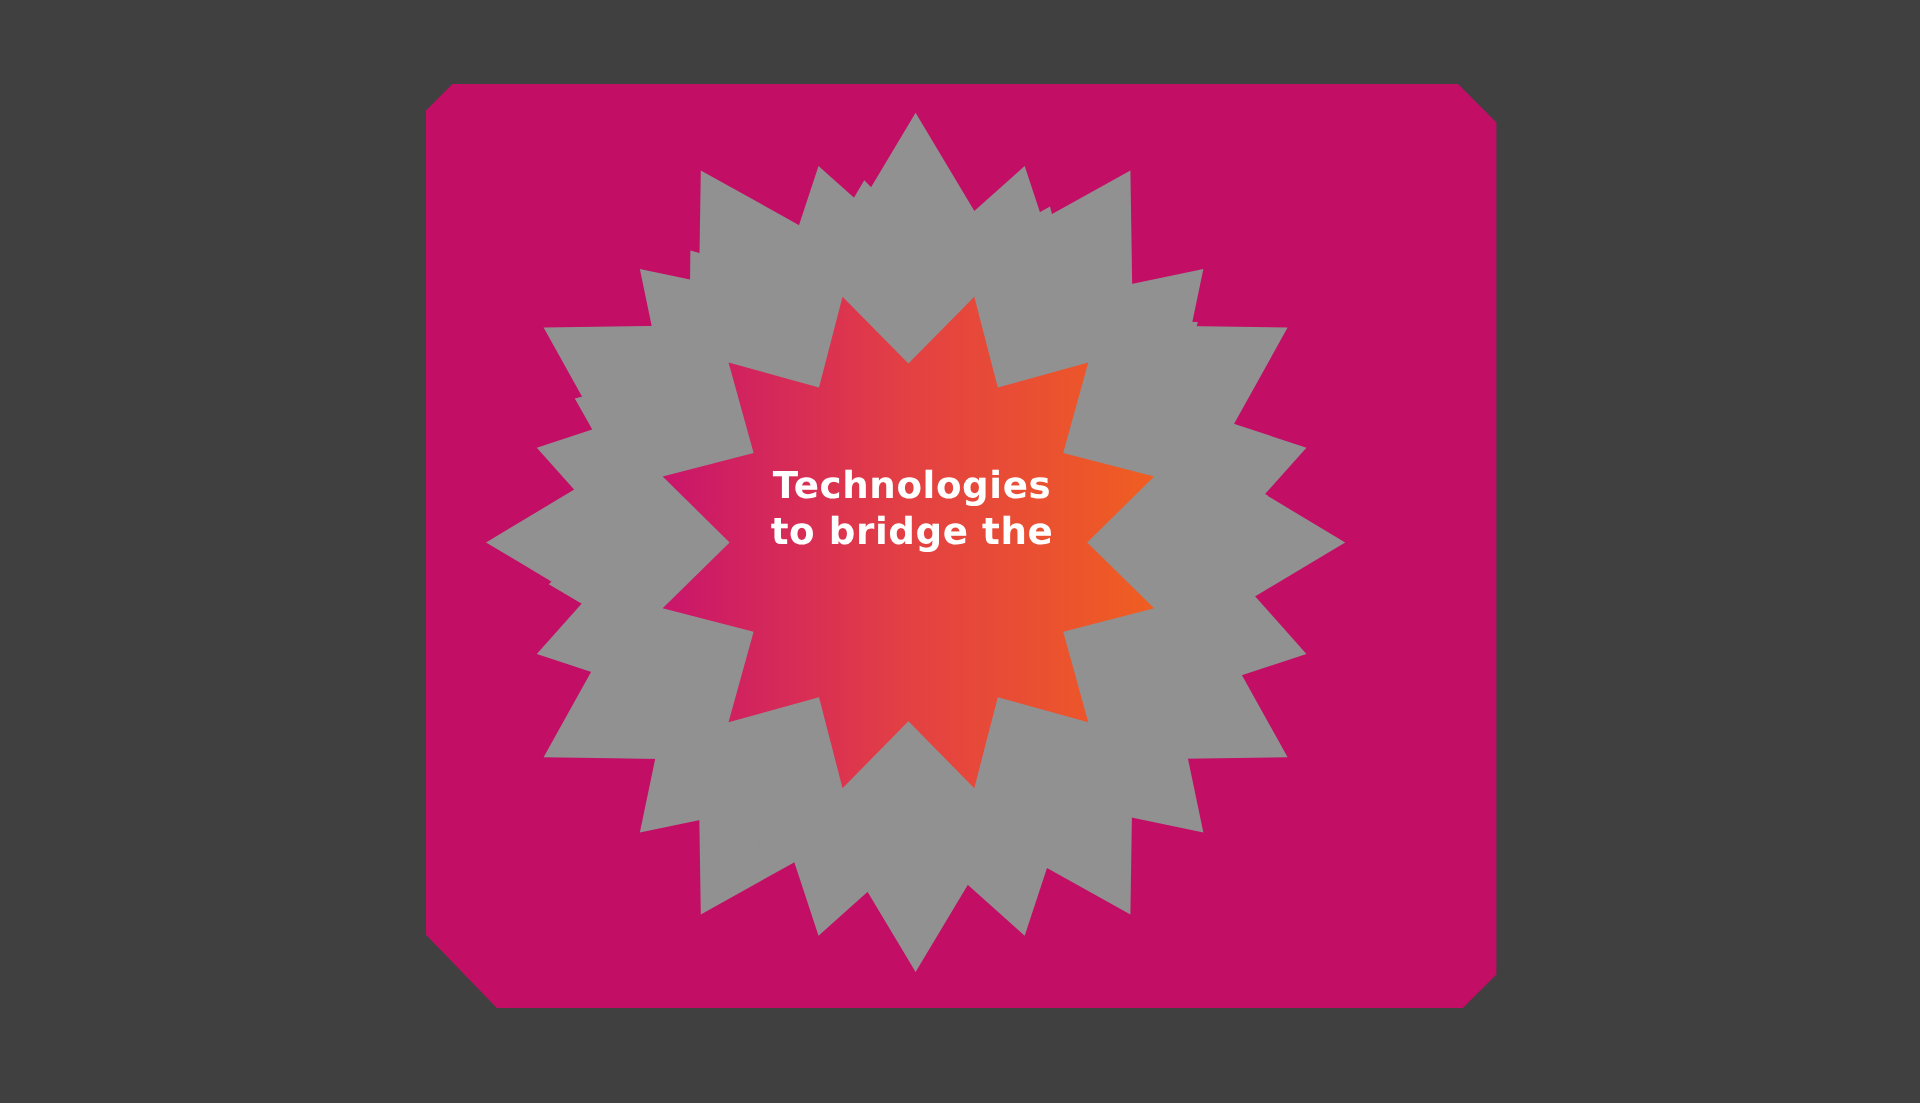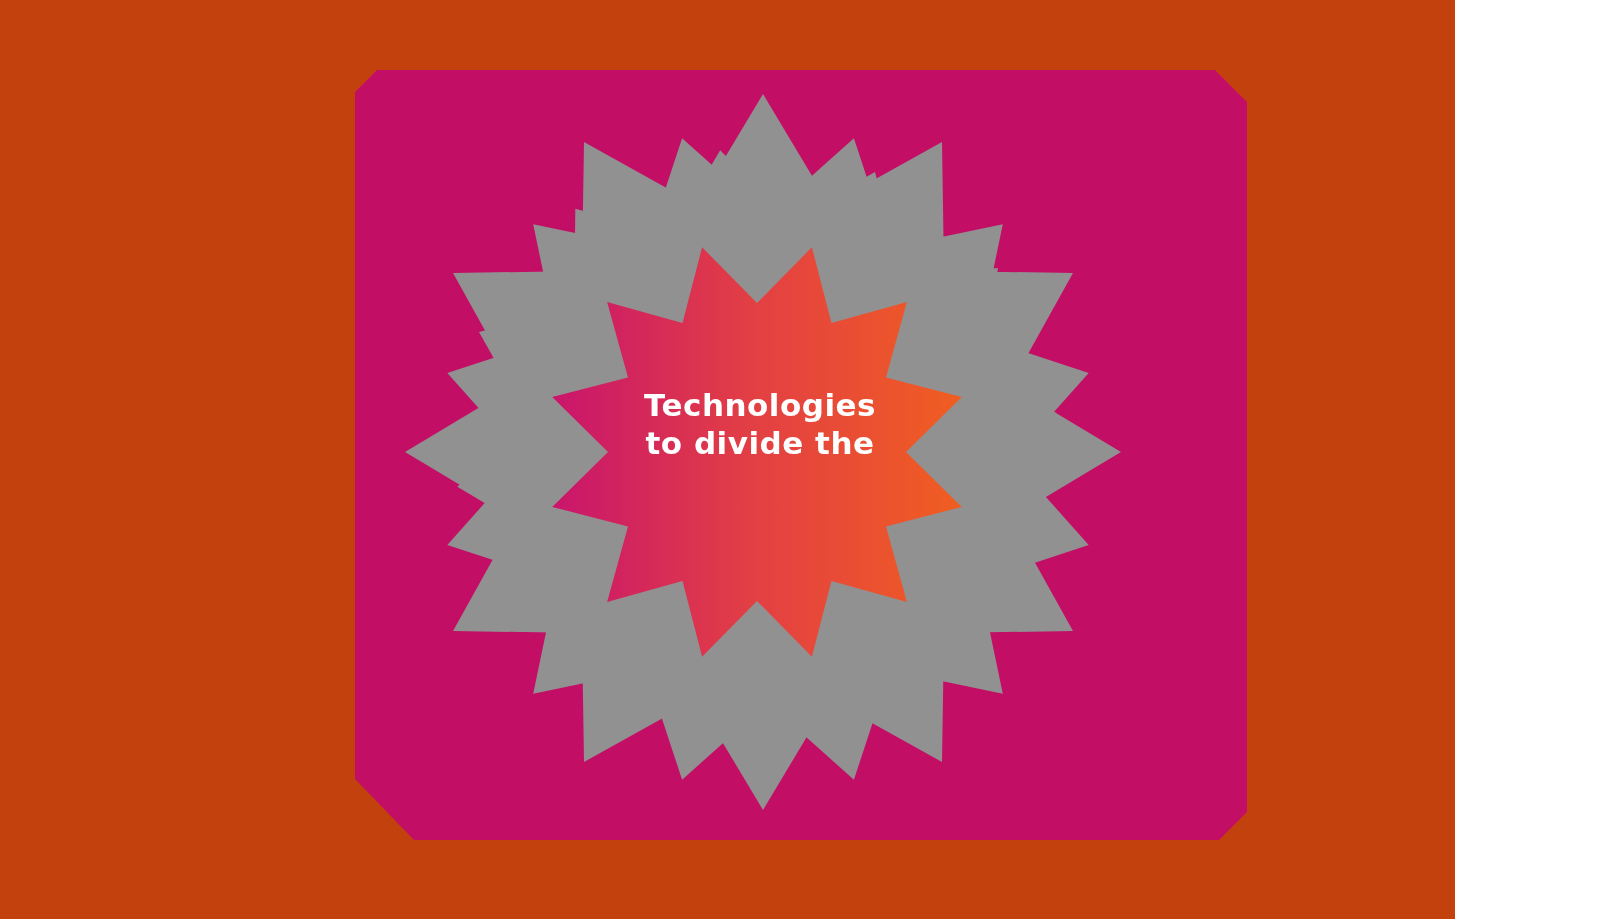--- a/index.html
+++ b/index.html
@@ -6,23 +6,23 @@
     margin: 0;
     padding: 0;
     background: #ffffff;
     width: 1600px;
     height: 919px;
     overflow: hidden;
     font-family: "DejaVu Sans", "Liberation Sans", sans-serif;
   }
   .stage {
     position: relative;
-    width: 1455px;
+    width: 1600px;
     height: 919px;
-    background: #c2410c;
+    background: #404040;
   }
   .stage svg {
     position: absolute;
     left: 0;
     top: 0;
     display: block;
   }
   .center-label {
     position: absolute;
     left: 592px;
@@ -60,16 +60,16 @@
       <polygon fill="#919191" points="763.0,94.0 696.7,204.7 584.0,142.0 582.0,271.0 453.0,273.0 515.7,385.7 405.0,452.0 515.7,518.3 453.0,631.0 582.0,633.0 584.0,762.0 696.7,699.3 763.0,810.0 829.3,699.3 942.0,762.0 944.0,633.0 1073.0,631.0 1010.3,518.3 1121.0,452.0 1010.3,385.7 1073.0,273.0 944.0,271.0 942.0,142.0 829.3,204.7"></polygon>
       <polygon fill="#919191" points="1088.7,373.1 979.3,337.0 1002.8,224.2 890.0,247.7 853.9,138.3 768.0,215.0 682.1,138.3 646.0,247.7 533.2,224.2 556.7,337.0 447.3,373.1 524.0,459.0 447.3,544.9 556.7,581.0 533.2,693.8 646.0,670.3 682.1,779.7 768.0,703.0 853.9,779.7 890.0,670.3 1002.8,693.8 979.3,581.0 1088.7,544.9 1012.0,459.0"></polygon>
       <polygon fill="#919191" points="998.2,268.3 899.8,267.2 875.0,172.0 789.3,220.3 720.2,150.3 670.1,234.9 575.3,208.8 574.2,307.2 479.0,332.0 527.3,417.7 457.3,486.8 541.9,536.9 515.8,631.7 614.2,632.8 639.0,728.0 724.7,679.7 793.8,749.7 843.9,665.1 938.7,691.2 939.8,592.8 1035.0,568.0 986.7,482.3 1056.7,413.2 972.1,363.1"></polygon>
     </g>
 
     <polygon fill="url(#starGrad)" points="961.8,397.1 886.0,377.5 906.9,302.1 831.5,323.0 811.9,247.2 757.0,303.0 702.1,247.2 682.5,323.0 607.1,302.1 628.0,377.5 552.2,397.1 608.0,452.0 552.2,506.9 628.0,526.5 607.1,601.9 682.5,581.0 702.1,656.8 757.0,601.0 811.9,656.8 831.5,581.0 906.9,601.9 886.0,526.5 961.8,506.9 906.0,452.0"></polygon>
   </svg>
 
   <div class="center-label" style="color: rgb(255, 255, 255);">
     <span class="line">Technologies</span>
-    <span class="line">to divide the</span>
+    <span class="line">to bridge the</span>
   </div>
 
 </div>
 
 </body></html>

